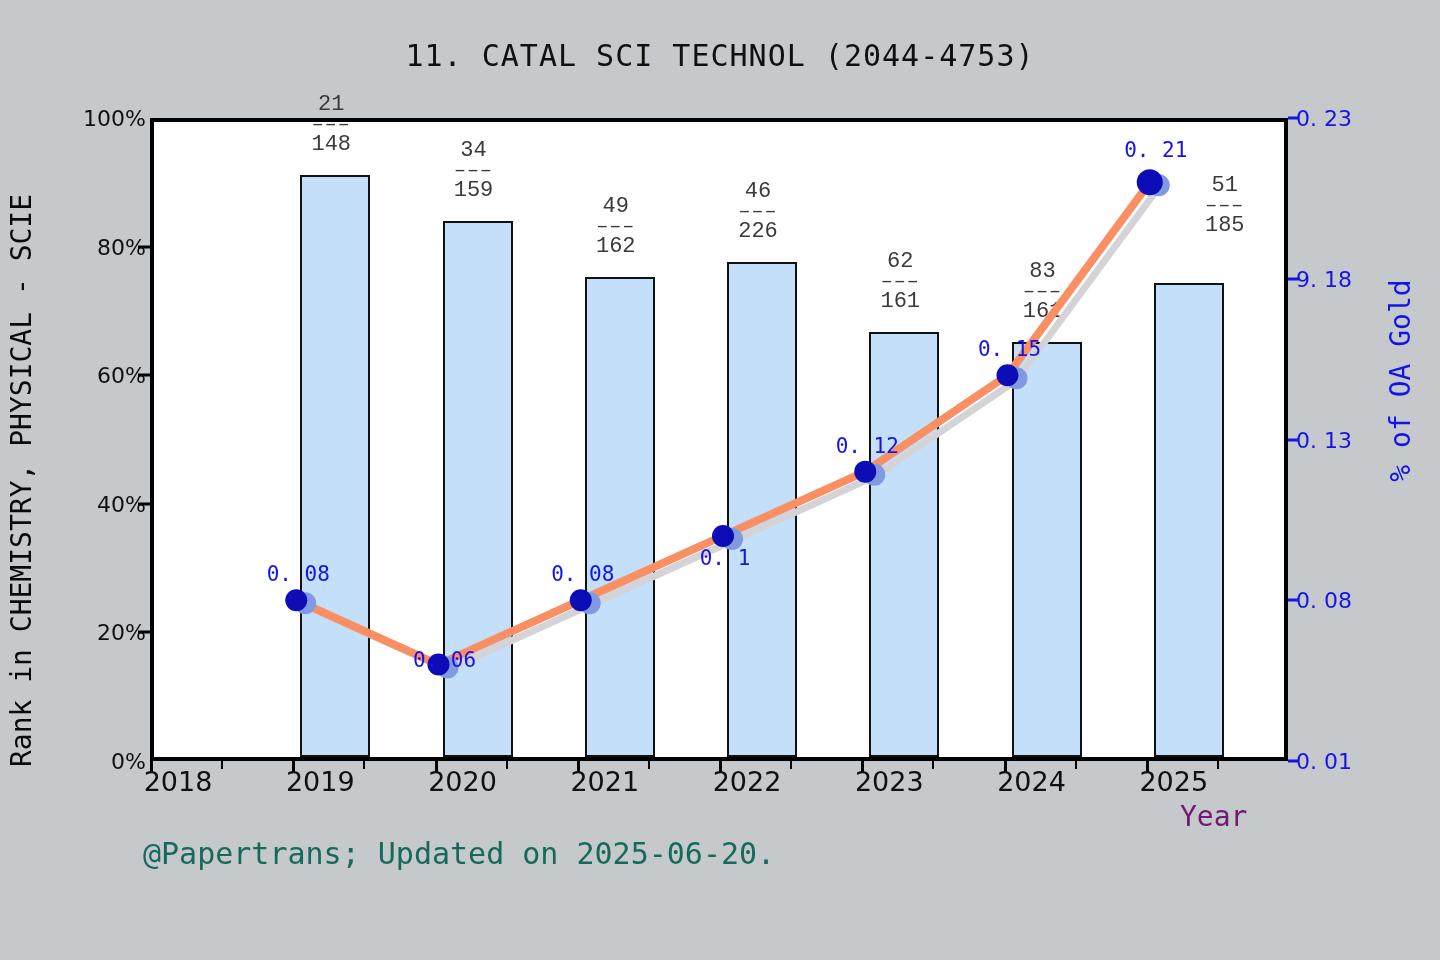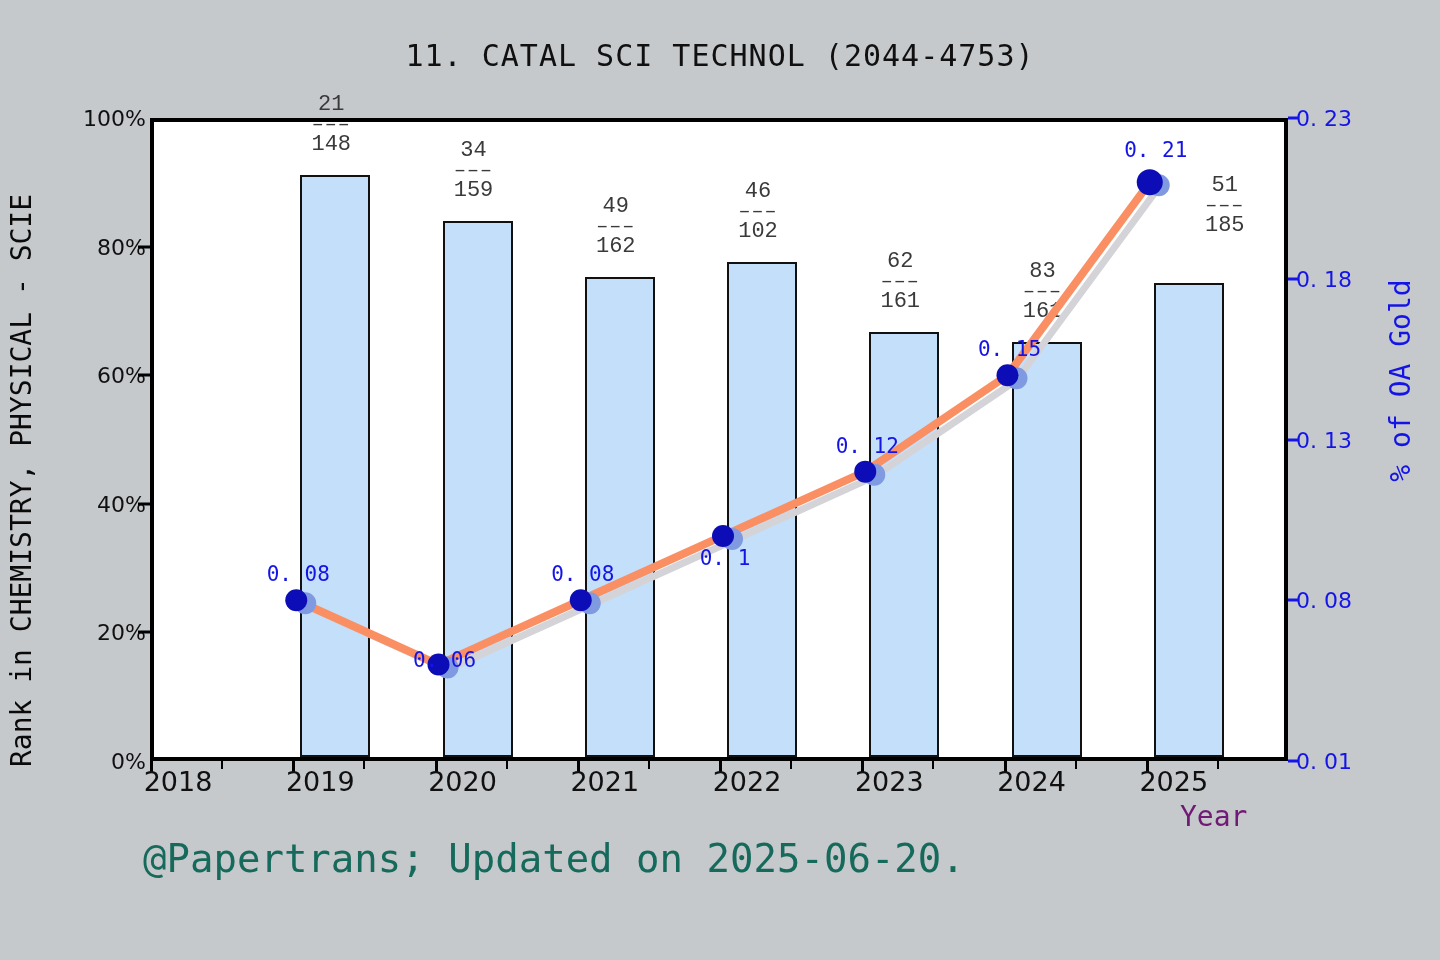--- a/index.html
+++ b/index.html
@@ -164,21 +164,21 @@
     color: #1414e6;
     white-space: nowrap;
     transform: translate(-50%, -100%);
   }
 
   
   #footer {
     position: absolute;
     left: 143px; top: 836px;
     font-family: "DejaVu Sans Mono", monospace;
-    font-size: 39px;
+    font-size: 30px;
     color: #166a5c;
     white-space: pre;
   }
 </style>
 </head>
 <body>
 
 <div id="root">
 
   <div id="chart-title">11. CATAL SCI TECHNOL (2044-4753)</div>
@@ -203,21 +203,21 @@
       <div class="ytick-left-mark" style="top: 375.2px;"></div>
       <div class="ytick-left" style="top: 246.6px;">80%</div>
       <div class="ytick-left-mark" style="top: 246.6px;"></div>
       <div class="ytick-left" style="top: 118px;">100%</div>
       <div class="ytick-right" style="top: 761px;">0. 01</div>
       <div class="ytick-right-mark" style="top: 761px;"></div>
       <div class="ytick-right" style="top: 600.25px;">0. 08</div>
       <div class="ytick-right-mark" style="top: 600.25px;"></div>
       <div class="ytick-right" style="top: 439.5px;">0. 13</div>
       <div class="ytick-right-mark" style="top: 439.5px;"></div>
-      <div class="ytick-right" style="top: 278.75px;">0. 18</div>
+      <div class="ytick-right" style="top: 278.75px;">9. 18</div>
       <div class="ytick-right-mark" style="top: 278.75px;"></div>
       <div class="ytick-right" style="top: 118px;">0. 23</div>
       <div class="ytick-right-mark" style="top: 118px;"></div>
       <div class="xtick-major" style="left: 150px;"></div>
       <div class="xtick-minor" style="left: 221.125px;"></div>
       <div class="xtick-label" style="left: 178px;">2018</div>
       <div class="xtick-major" style="left: 292.25px;"></div>
       <div class="xtick-minor" style="left: 363.375px;"></div>
       <div class="xtick-label" style="left: 320.25px;">2019</div>
       <div class="xtick-major" style="left: 434.5px;"></div>
@@ -264,21 +264,21 @@
         <span class="den">159</span>
       </div>
       <div class="bar-label" style="left: 615.75px; top: 194.94px;">
         <span class="num">49</span>
         <span class="rule">–––</span>
         <span class="den">162</span>
       </div>
       <div class="bar-label" style="left: 758px; top: 179.7px;">
         <span class="num">46</span>
         <span class="rule">–––</span>
-        <span class="den">102</span>
+        <span class="den">226</span>
       </div>
       <div class="bar-label" style="left: 900.25px; top: 249.55px;">
         <span class="num">62</span>
         <span class="rule">–––</span>
         <span class="den">161</span>
       </div>
       <div class="bar-label" style="left: 1042.5px; top: 259.71px;">
         <span class="num">83</span>
         <span class="rule">–––</span>
         <span class="den">161</span>

